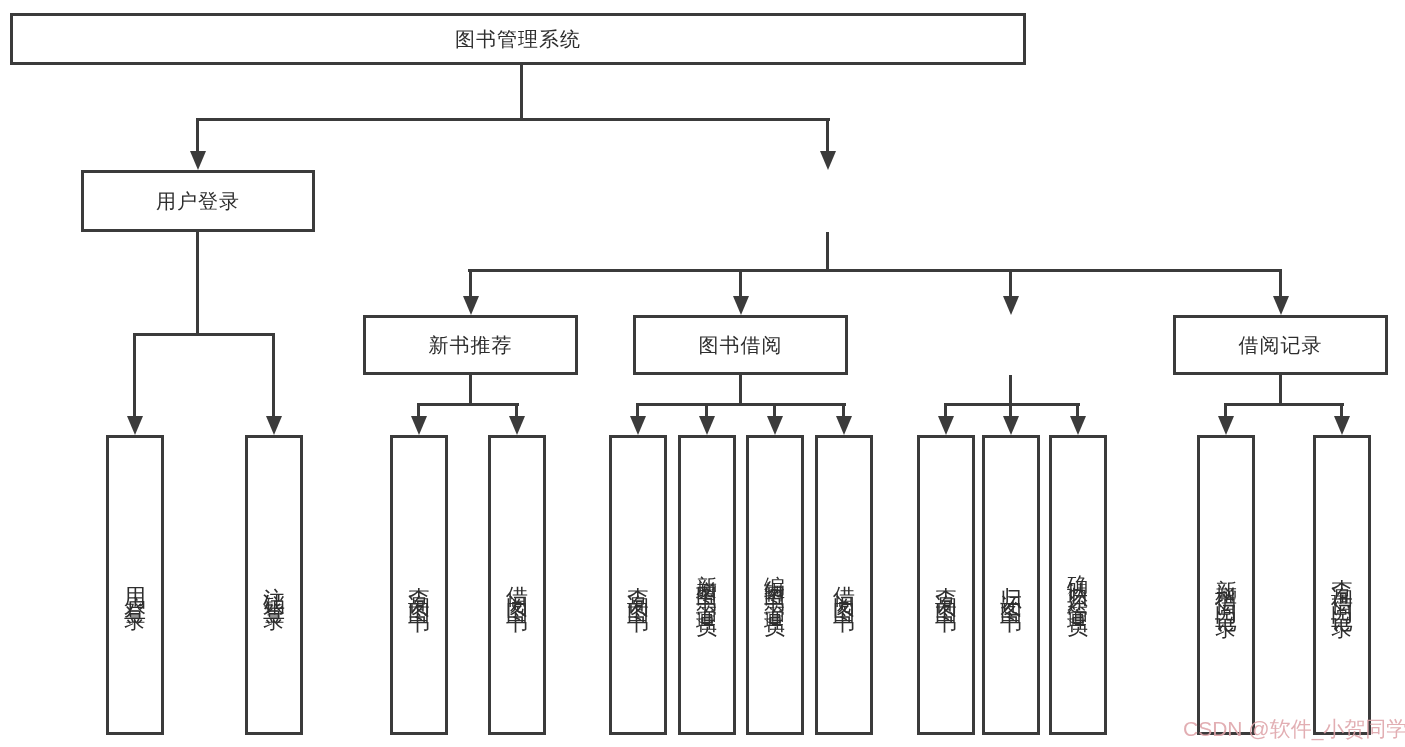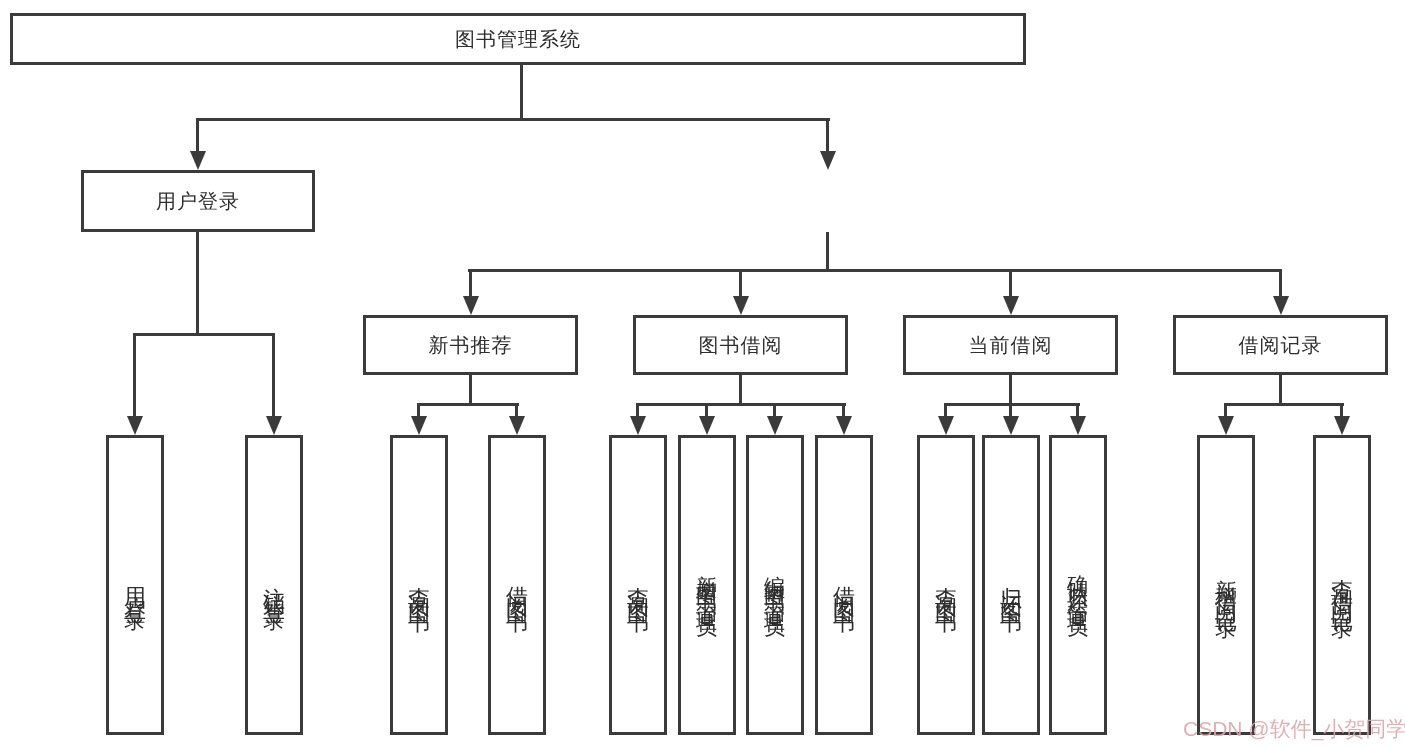--- a/index.html
+++ b/index.html
@@ -95,23 +95,20 @@
   <div class="arrow" style="left:1003px;top:296px;"></div>
   <div class="vline" style="left:1279px;top:269px;height:28px;"></div>
   <div class="arrow" style="left:1273px;top:296px;"></div>
 
   <div class="box h-label" style="left:363px;top:315px;width:215px;height:60px;">
     <span>新书推荐</span>
   </div>
   <div class="box h-label" style="left:633px;top:315px;width:215px;height:60px;">
     <span>图书借阅</span>
   </div>
-  <div class="box h-label" style="left:903px;top:315px;width:215px;height:60px;">
-    <span>当前借阅</span>
-  </div>
   <div class="box h-label" style="left:1173px;top:315px;width:215px;height:60px;">
     <span>借阅记录</span>
   </div>
 
   <div class="vline" style="left:469px;top:375px;height:31px;"></div>
   <div class="hline" style="left:417px;top:403px;width:102px;"></div>
   <div class="vline" style="left:417px;top:403px;height:14px;"></div>
   <div class="arrow" style="left:411px;top:416px;"></div>
   <div class="vline" style="left:515px;top:403px;height:14px;"></div>
   <div class="arrow" style="left:509px;top:416px;"></div>

